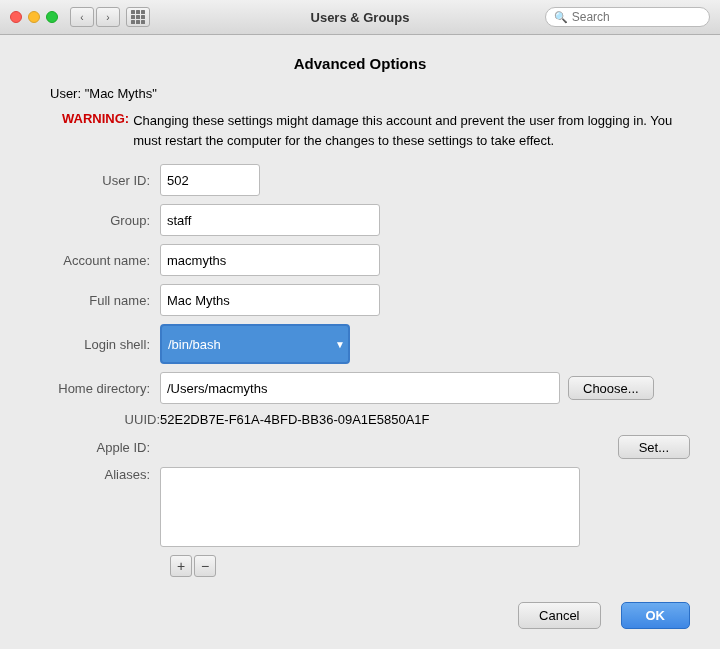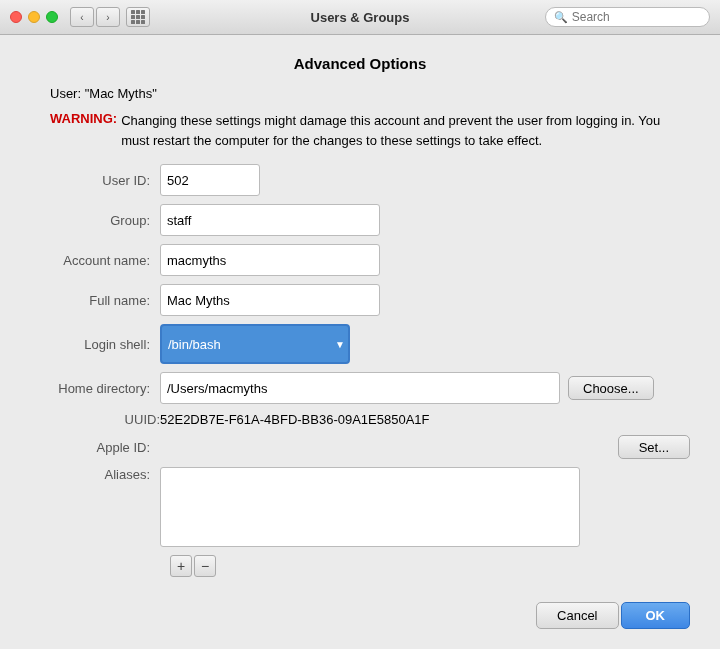--- a/index.html
+++ b/index.html
@@ -152,20 +152,21 @@
       margin-bottom: 14px;
       margin-left: 20px;
     }
 
     .warning-label {
       color: #cc0000;
       font-weight: 700;
       font-size: 13px;
       white-space: nowrap;
       margin-right: 4px;
+      margin-left: 12px;
     }
 
     .warning-text {
       font-size: 13px;
       color: #000;
       line-height: 1.5;
     }
 
     
     .form-section {
@@ -340,21 +341,21 @@
       display: flex;
       align-items: center;
       justify-content: center;
       font-size: 14px;
       color: #444;
     }
 
     .bottom-buttons {
       display: flex;
       justify-content: flex-end;
-      gap: 2px;
+      gap: 20px;
       padding-top: 6px;
     }
 
     .cancel-btn {
       background: linear-gradient(to bottom, #f5f5f5, #dcdcdc);
       border: 1px solid #aaa;
       border-radius: 5px;
       padding: 5px 20px;
       font-size: 13px;
       cursor: pointer;

